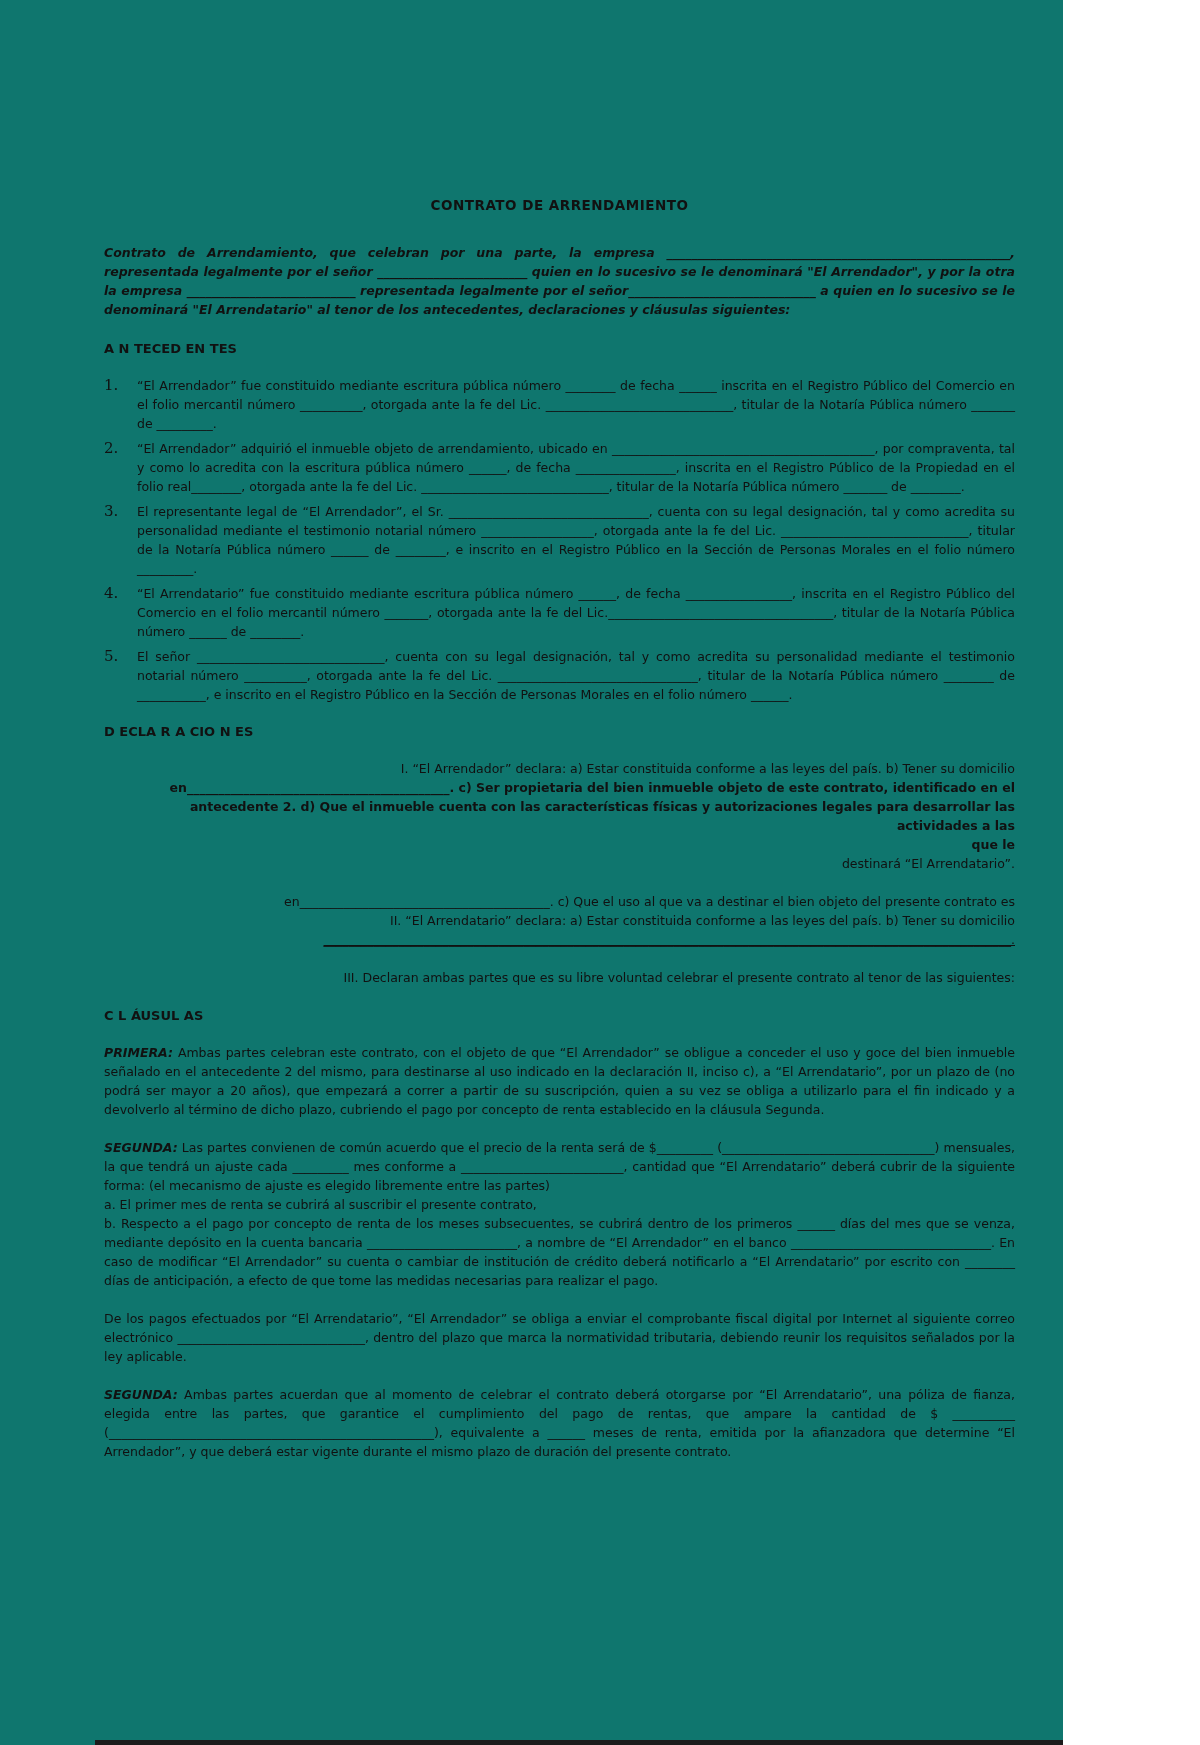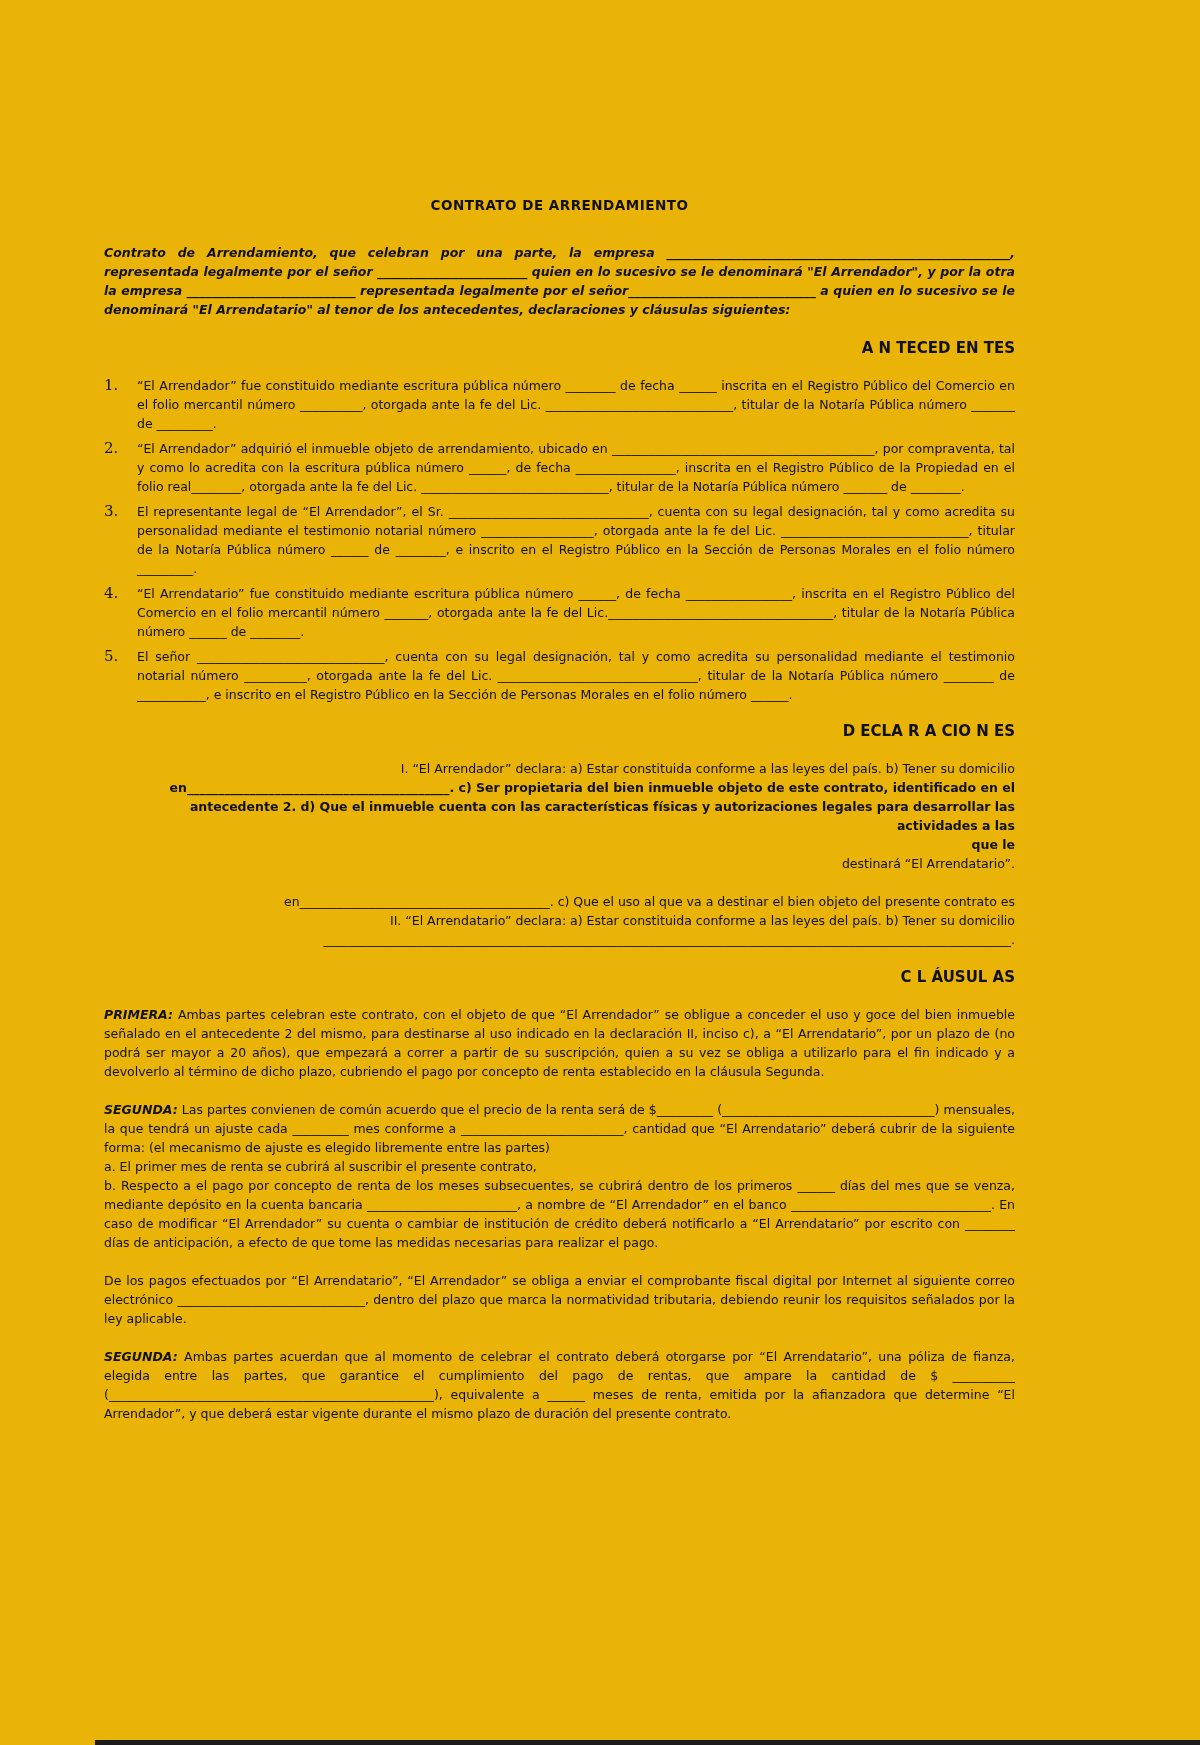--- a/index.html
+++ b/index.html
@@ -1,20 +1,20 @@
 <!DOCTYPE html>
 <html><head>
 <meta charset="utf-8">
 <style>
   html, body { margin: 0; padding: 0; background: #ffffff; }
   .page {
     position: relative;
-    width: 1200px;
+    width: 1063px;
     height: 1745px;
-    background: #eab308;
+    background: #0f766e;
     overflow: hidden;
     font-family: "DejaVu Sans", "Liberation Sans", sans-serif;
     color: #111111;
   }
   .content {
     position: absolute;
     left: 104px;
     top: 196px;
     width: 911px;
     font-size: 12.5px;
@@ -29,39 +29,39 @@
   }
   .intro {
     margin: 0 0 20px 0;
     font-weight: bold;
     text-align: justify;
     word-break: break-word;
     font-style: italic;
   }
   .heading {
     margin: 18px 0 18px 0;
-    text-align: right;
-    font-size: 15px;
+    text-align: left;
+    font-size: 13px;
     font-weight: bold;
   }
   .numlist { margin: 0; padding: 0; }
   .numitem { display: flex; margin: 0 0 6px 0; }
   .num {
     flex: 0 0 33px;
     font-family: "DejaVu Serif", "Liberation Serif", serif;
     font-size: 15px;
     font-weight: normal;
   }
   .itext { flex: 1 1 auto; text-align: justify; word-break: break-word; }
   .decl { margin: 0 0 19px 0; }
   .dline { word-break: break-word; text-align: right; }
   .ind-a { margin-left: 32px; font-weight: bold; }
   .ind-b { margin-left: 46px; }
   .ind-c { margin-left: 66px; }
-  .ind-d { margin-left: 104px; }
+  .ind-d { margin-left: 104px; text-decoration: underline; }
   .clause { margin: 0 0 19px 0; text-align: justify; word-break: break-word; }
   .clause-tight { margin: 0; text-align: justify; word-break: break-word; }
   .clause strong, .clause-tight strong { font-weight: bold; font-style: italic; }
   .bottom-edge {
     position: absolute;
     left: 95px;
     bottom: 0;
     width: 1105px;
     height: 5px;
     background: #1b1b1b;
@@ -111,20 +111,23 @@
       <div class="dline ind-a">que le</div>
       <div class="dline ind-b">destinará “El Arrendatario”.</div>
     </div>
 
     <div class="decl">
       <div class="dline ind-c">en________________________________________. c) Que el uso al que va a destinar el bien objeto del presente contrato es</div>
       <div class="dline">II. “El Arrendatario” declara: a) Estar constituida conforme a las leyes del país. b) Tener su domicilio</div>
       <div class="dline ind-d">______________________________________________________________________________________________________________.</div>
     </div>
 
+    <div class="decl">
+      <div class="dline">III. Declaran ambas partes que es su libre voluntad celebrar el presente contrato al tenor de las siguientes:</div>
+    </div>
 
     <h2 class="heading">C L ÁUSUL AS</h2>
 
     <p class="clause">
       <strong>PRIMERA:</strong>
       <span>Ambas partes celebran este contrato, con el objeto de que “El Arrendador” se obligue a conceder el uso y goce del bien inmueble señalado en el antecedente 2 del mismo, para destinarse al uso indicado en la declaración II, inciso c), a “El Arrendatario”, por un plazo de (no podrá ser mayor a 20 años), que empezará a correr a partir de su suscripción, quien a su vez se obliga a utilizarlo para el fin indicado y a devolverlo al término de dicho plazo, cubriendo el pago por concepto de renta establecido en la cláusula Segunda.</span>
     </p>
 
     <p class="clause-tight">
       <strong>SEGUNDA:</strong>

